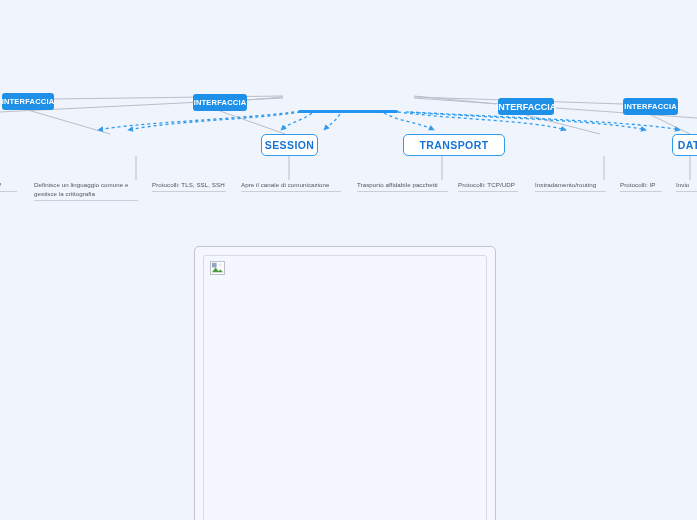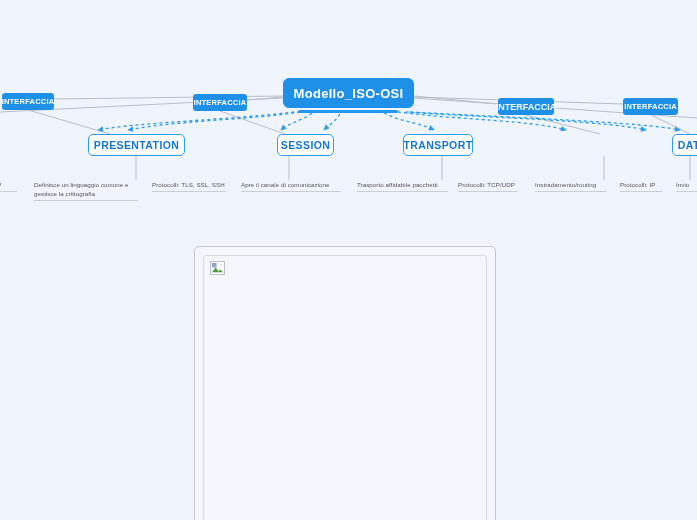--- a/index.html
+++ b/index.html
@@ -156,31 +156,29 @@
       <path d="M312,113 C300,122 290,122 281,130"></path>
       <path d="M340,114 C335,122 330,124 324,130"></path>
       <path d="M384,113 C400,122 418,122 434,130"></path>
       <path d="M398,112 C460,120 530,120 566,130"></path>
       <path d="M406,112 C490,118 600,120 646,130"></path>
       <path d="M294,112 C230,120 140,122 98,130"></path>
       <path d="M410,112 C520,118 640,122 680,130"></path>
     </g>
   </svg>
 
-  <div class="root-node">Modello_ISO-OSI</div>
   <div class="root-underline"></div>
 
   <div class="iface" id="if0" style="left: 2px; top: 93px; width: 52px;">INTERFACCIA</div>
   <div class="iface" id="if1" style="left: 193px; top: 94px; width: 54px;">INTERFACCIA</div>
   <div class="iface smallcaps" id="if2" style="left: 498px; top: 98px; width: 56px;">INTERFACCIA</div>
   <div class="iface" id="if3" style="left: 623px; top: 98px; width: 55px;">INTERFACCIA</div>
 
-  <div class="layer" id="ly0" style="left: 88px; top: 134px; width: 97px;">PRESENTATION</div>
-  <div class="layer" id="ly1" style="left: 261px; top: 134px; width: 57px; margin-left: 16px;">SESSION</div>
-  <div class="layer" id="ly2" style="left: 403px; top: 134px; width: 70px;">TRANSPORT</div>
+  <div class="layer" id="ly1" style="left: 261px; top: 134px; width: 57px;">SESSION</div>
+  <div class="layer" id="ly2" style="left: 403px; top: 134px; width: 102px;">TRANSPORT</div>
   <div class="layer" id="ly4" style="left: 672px; top: 134px; width: 67px;">DATALINK</div>
 
   <div class="leaf" id="lf0" style="left: -16px; top: 180px; width: 33px;">SMTP</div>
   <div class="leaf" id="lf1" style="left: 34px; top: 180px; width: 104px;">Definisce un linguaggio comune e
 gestisce la crittografia</div>
   <div class="leaf" id="lf2" style="left: 152px; top: 180px; width: 74px;">Protocolli: TLS, SSL, SSH</div>
   <div class="leaf" id="lf3" style="left: 241px; top: 180px; width: 100px;">Apre il canale di comunicazione</div>
   <div class="leaf" id="lf4" style="left: 357px; top: 180px; width: 91px;">Trasporto affidabile pacchetti</div>
   <div class="leaf" id="lf5" style="left: 458px; top: 180px; width: 60px;">Protocolli: TCP/UDP</div>
   <div class="leaf" id="lf6" style="left: 535px; top: 180px; width: 71px;">Instradamento/routing</div>

